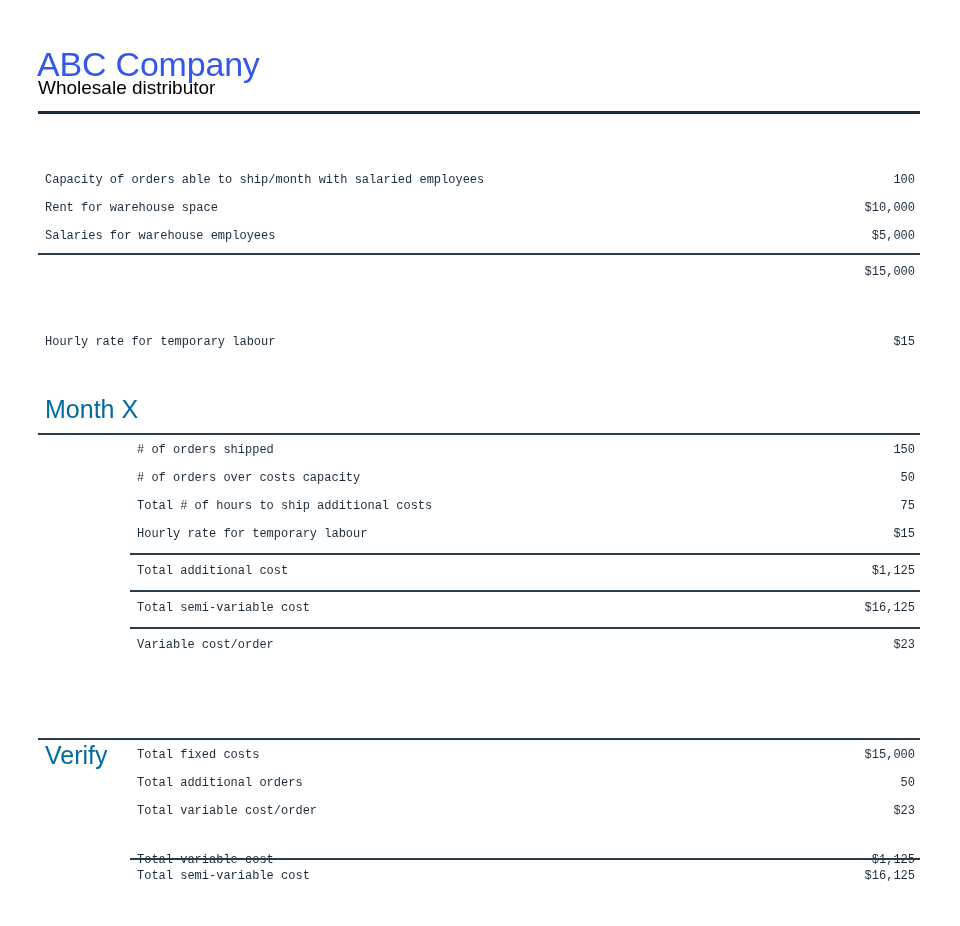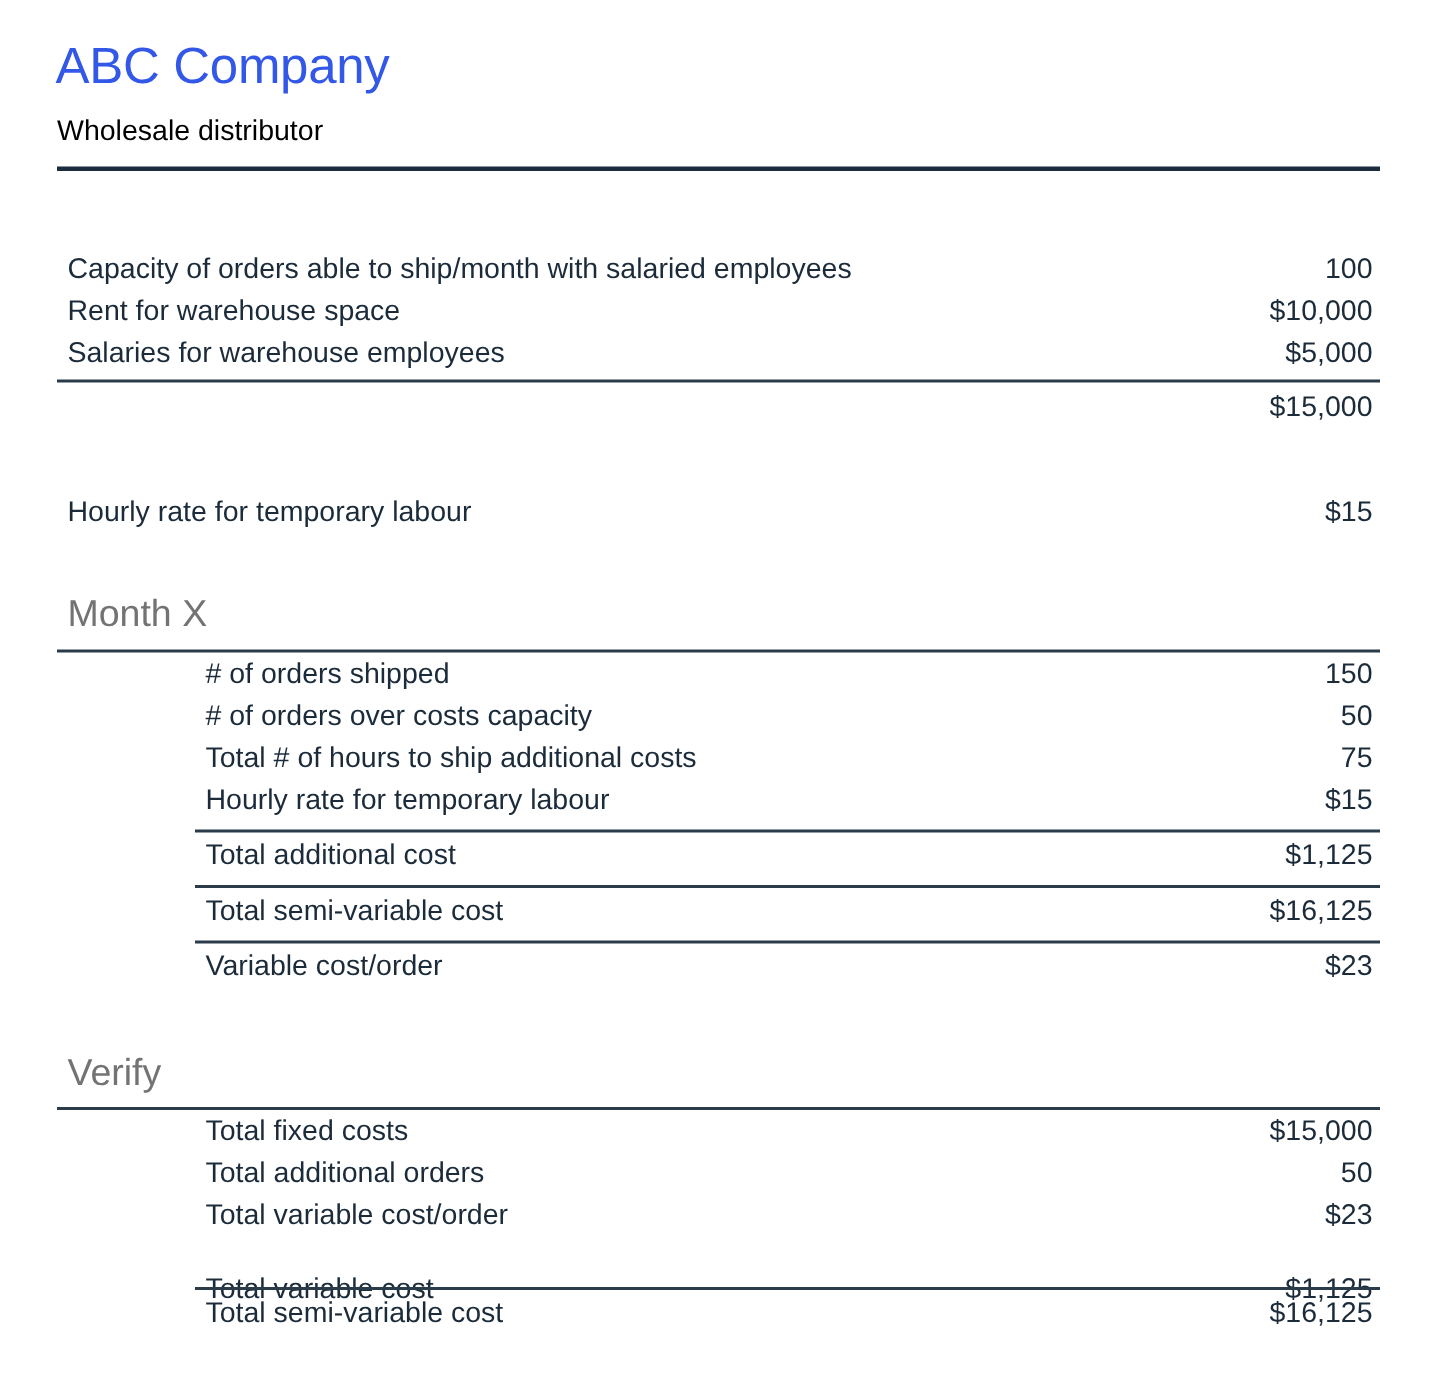--- a/index.html
+++ b/index.html
@@ -2,40 +2,40 @@
 <html><head>
   <meta charset="utf-8">
   <style>
     html, body { margin: 0; padding: 0; }
     body {
       width: 960px; height: 926px; background: #ffffff;
       font-family: "Liberation Sans", "DejaVu Sans", sans-serif;
       color: #1b2b3a; position: relative; overflow: hidden;
     }
     .title {
-      position: absolute; left: 37px; top: 24px;
+      position: absolute; left: 37px; top: 44px;
       font-size: 34px; color: #3358e8; letter-spacing: -0.2px; line-height: 40px; text-align: right;
     }
     .subtitle {
       position: absolute; left: 38px; top: 76px;
       font-size: 19px; color: #000000; line-height: 24px;
     }
     .rule-thick {
       position: absolute; left: 38px; top: 111px; width: 882px; height: 3px; background: #1b2d3d;
     }
     .rule {
       position: absolute; height: 1.5px; background: #2a3b4a;
     }
     .row {
-      position: absolute; height: 28px; line-height: 28px; font-size: 19px;
+      position: absolute; height: 28px; line-height: 28px; font-size: 12px; font-family: Liberation Mono, monospace;
     }
     .row .lbl { position: absolute; left: 0; white-space: nowrap; }
     .row .val { position: absolute; right: 0; white-space: nowrap; }
     .section {
-      position: absolute; left: 45px; font-size: 25px; line-height: 30px; color: #737373; text-align: right;
+      position: absolute; left: 45px; font-size: 25px; line-height: 30px; color: #0369a1; text-align: right;
     }
   </style>
 </head>
 <body>
 
 <div>
   <div class="title">ABC Company</div>
   <div class="subtitle">Wholesale distributor</div>
   <div class="rule-thick"></div>
 </div>
@@ -93,21 +93,21 @@
     <span class="val">$16,125</span>
   </div>
   <div class="rule" style="left:130px; width:790px; top:627px;"></div>
   <div class="row" style="left:137px; width:778px; top:631px;">
     <span class="lbl">Variable cost/order</span>
     <span class="val">$23</span>
   </div>
 </div>
 
 <div>
-  <div class="section" style="top:684px;margin-top:16px;">Verify</div>
+  <div class="section" style="top:724px;margin-top:16px;">Verify</div>
   <div class="rule" style="left:38px; width:882px; top:738px;"></div>
   <div class="row" style="left:137px; width:778px; top:741px;">
     <span class="lbl">Total fixed costs</span>
     <span class="val">$15,000</span>
   </div>
   <div class="row" style="left:137px; width:778px; top:769px;">
     <span class="lbl">Total additional orders</span>
     <span class="val">50</span>
   </div>
   <div class="row" style="left:137px; width:778px; top:797px;">

